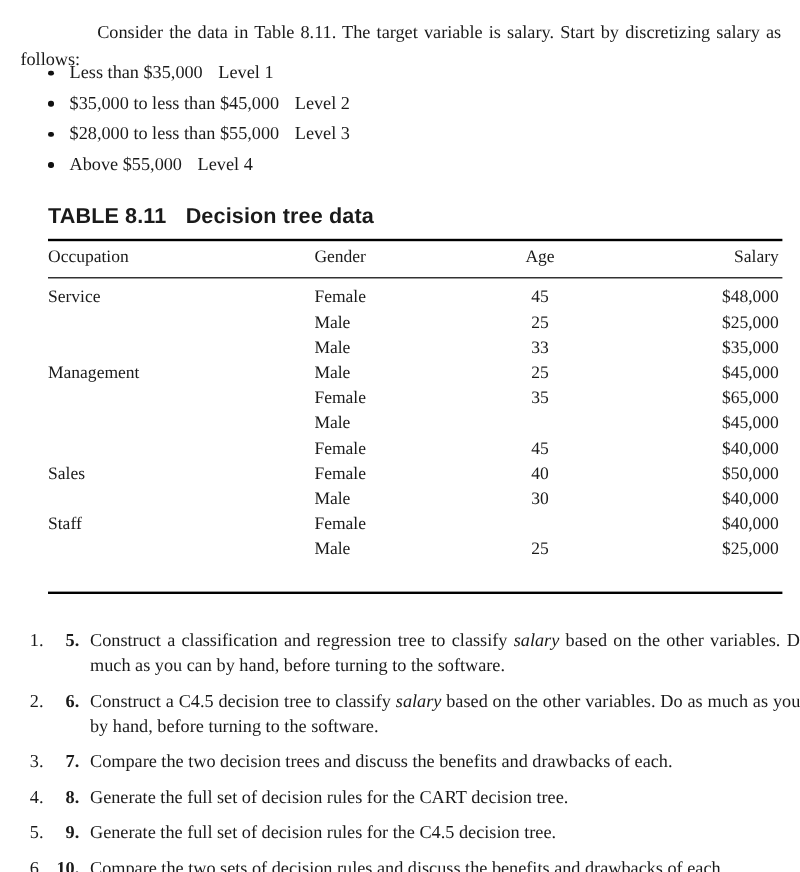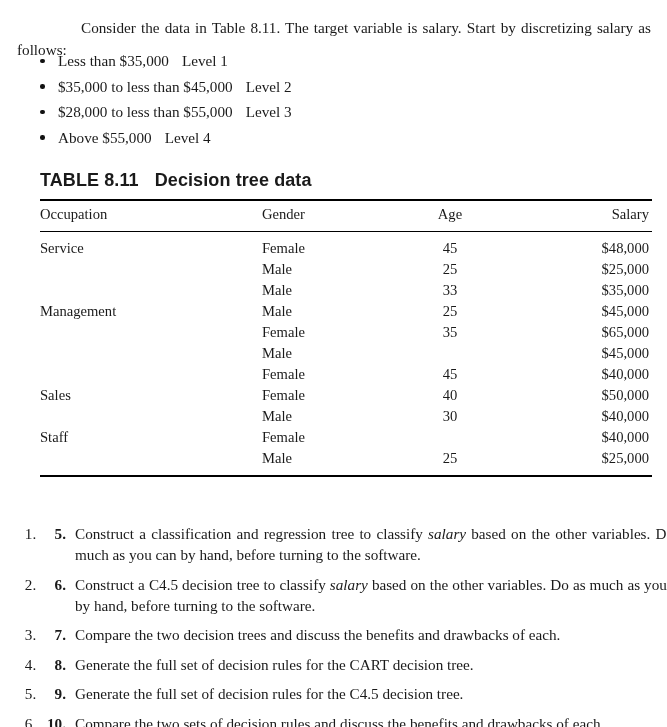--- a/index.html
+++ b/index.html
@@ -93,21 +93,21 @@
     height: 0;
     border-top: 1px solid #000000;
   }
   .thead-row {
     position: relative;
     height: 30px;
   }
   .tbody {
     position: relative;
     padding-top: 6px;
-    padding-bottom: 6px;
+    padding-bottom: 24px;
   }
   .trow {
     position: relative;
     height: 21px;
   }
   .cell {
     position: absolute;
     top: 0;
     font-size: 14.6px;
     line-height: 21px;

